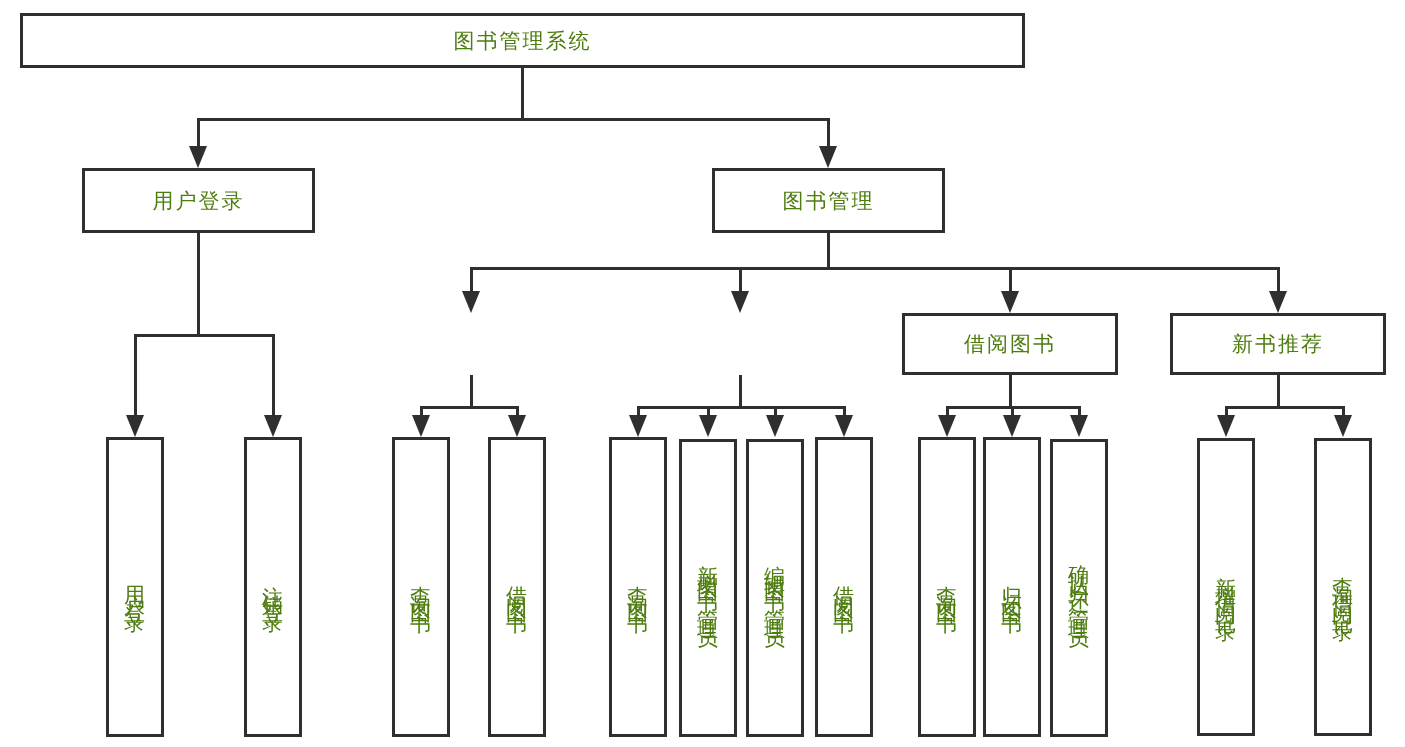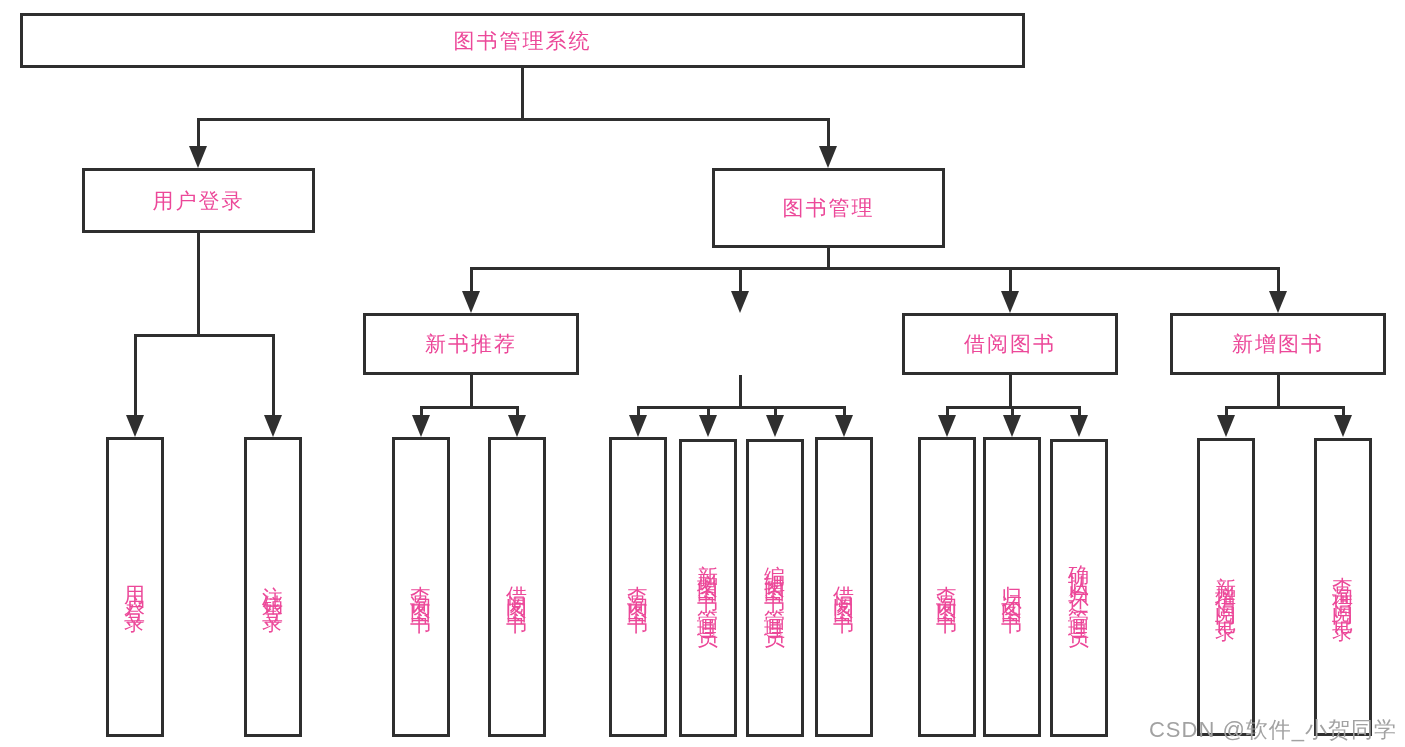--- a/index.html
+++ b/index.html
@@ -11,21 +11,21 @@
     font-family:"Liberation Sans","DejaVu Sans",sans-serif;
   }
   .node{
     position:absolute;
     box-sizing:border-box;
     background:#fff;
     border:3px solid #2f2f2f;
     display:flex;
     align-items:center;
     justify-content:center;
-    color:#ec4899;
+    color:#4d7c0f;
     font-size:21px;
     letter-spacing:2px;
     z-index:2;
   }
   .leaf span{
     writing-mode:vertical-rl;
     text-orientation:mixed;
     letter-spacing:9px;
     line-height:1;
     white-space:nowrap;
@@ -55,32 +55,29 @@
 
 <div class="canvas">
 
   <div class="node" style="left:20px;top:13px;width:1005px;height:55px;">
     <span>图书管理系统</span>
   </div>
 
   <div class="node" style="left:82px;top:168px;width:233px;height:65px;">
     <span>用户登录</span>
   </div>
-  <div class="node" style="left:712px;top:168px;width:233px;height:80px;font-family:Liberation Serif, serif;">
+  <div class="node" style="left:712px;top:168px;width:233px;height:65px;font-family:Liberation Serif, serif;">
     <span>图书管理</span>
   </div>
 
-  <div class="node" style="left:363px;top:313px;width:216px;height:62px;">
-    <span>新书推荐</span>
-  </div>
   <div class="node" style="left:902px;top:313px;width:216px;height:62px;">
     <span>借阅图书</span>
   </div>
   <div class="node" style="left:1170px;top:313px;width:216px;height:62px;">
-    <span>新增图书</span>
+    <span>新书推荐</span>
   </div>
 
   <div class="node leaf" style="left:106px;top:437px;width:58px;height:300px;">
     <span>用户登录</span>
   </div>
   <div class="node leaf" style="left:244px;top:437px;width:58px;height:300px;">
     <span>注销登录</span>
   </div>
 
   <div class="node leaf" style="left:392px;top:437px;width:58px;height:300px;">
@@ -172,15 +169,14 @@
   <div class="vline" style="left:1078px;top:406px;height:11px;"></div>
   <div class="arrow" style="left:1070px;top:415px;"></div>
 
   <div class="vline" style="left:1277px;top:375px;height:34px;"></div>
   <div class="hline" style="left:1225px;top:406px;width:120px;"></div>
   <div class="vline" style="left:1225px;top:406px;height:11px;"></div>
   <div class="arrow" style="left:1217px;top:415px;"></div>
   <div class="vline" style="left:1342px;top:406px;height:11px;"></div>
   <div class="arrow" style="left:1334px;top:415px;"></div>
 
-  <div class="watermark">CSDN @软件_小贺同学</div>
 
 </div>
 
 </body></html>

